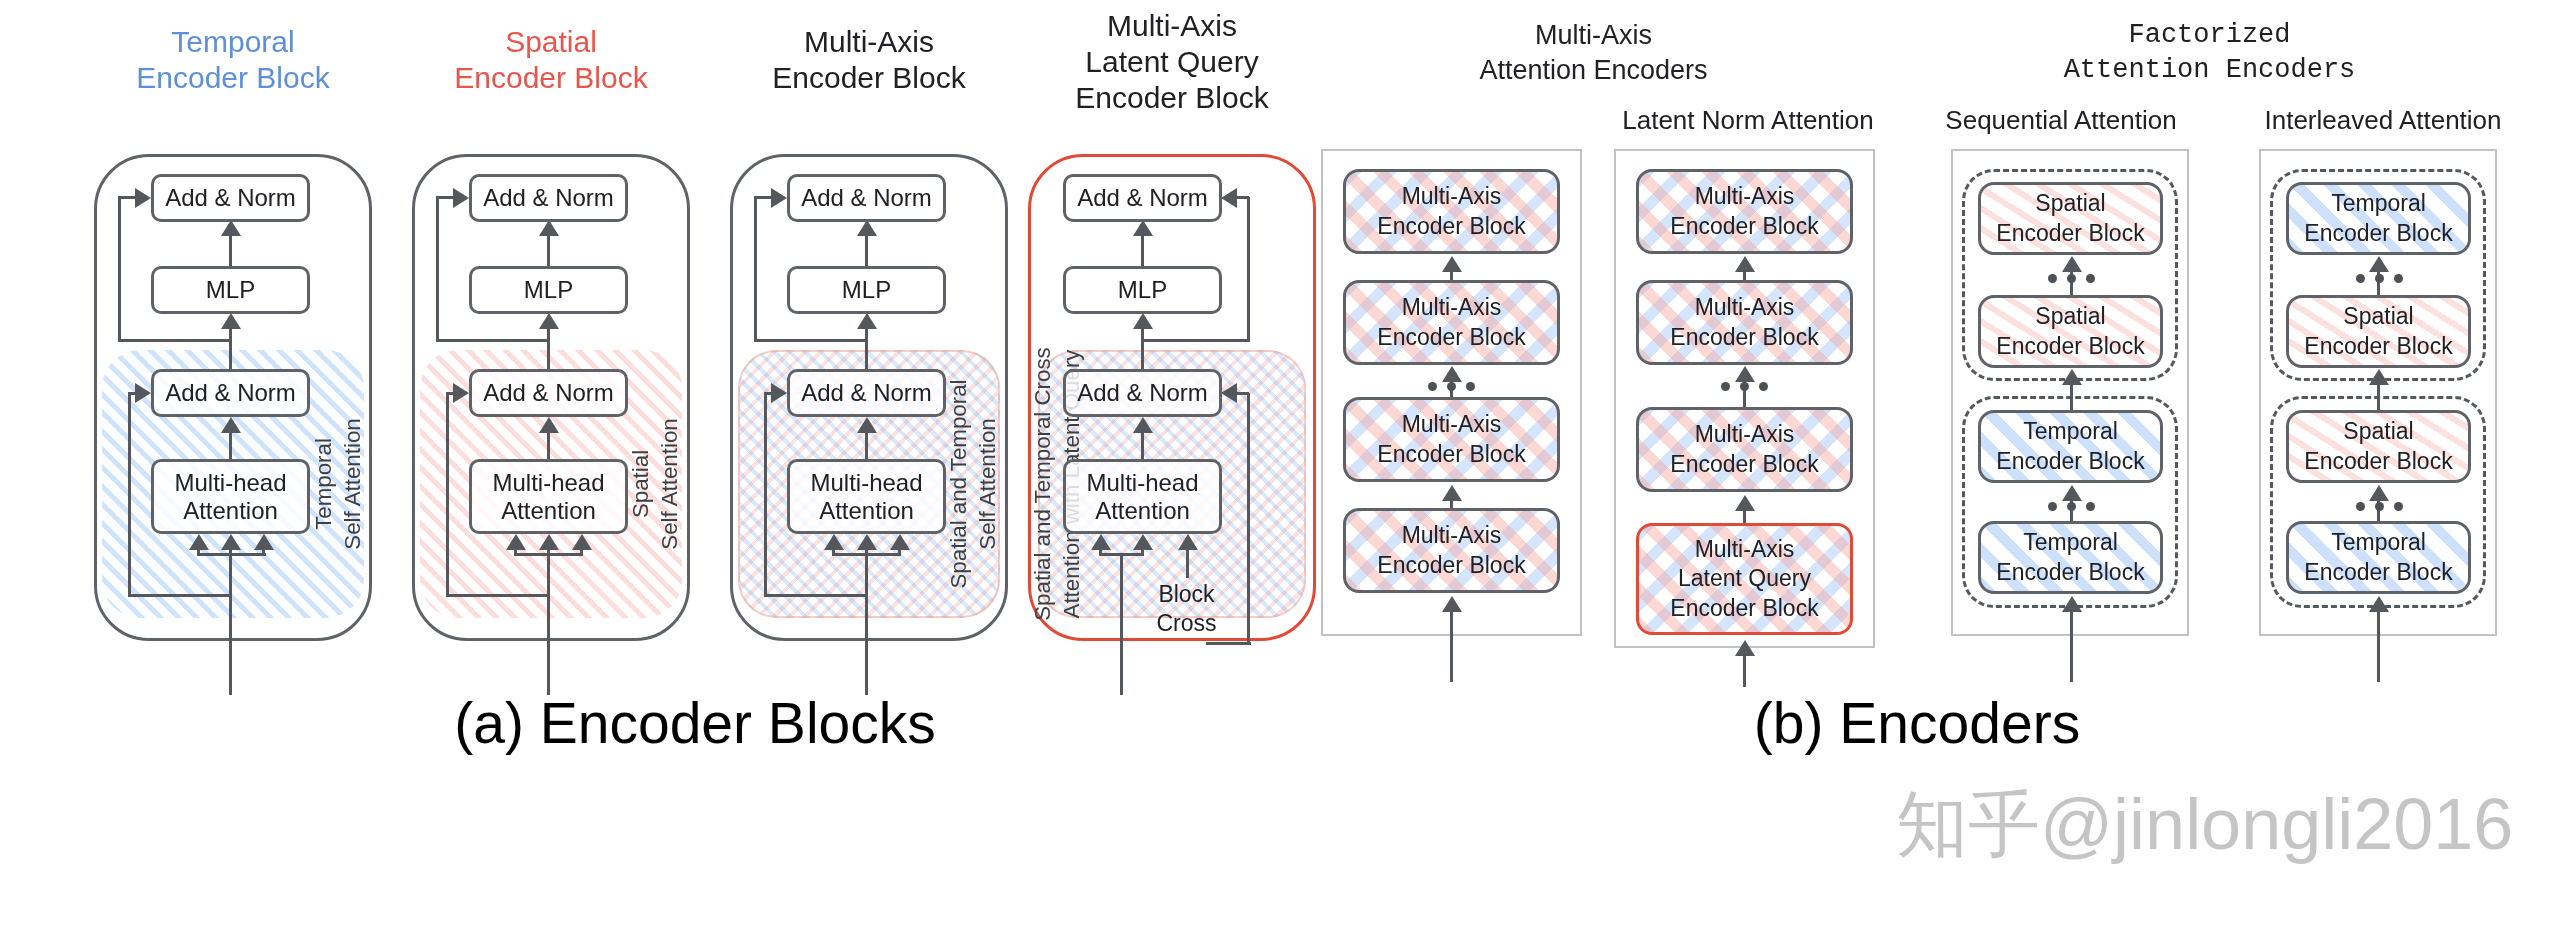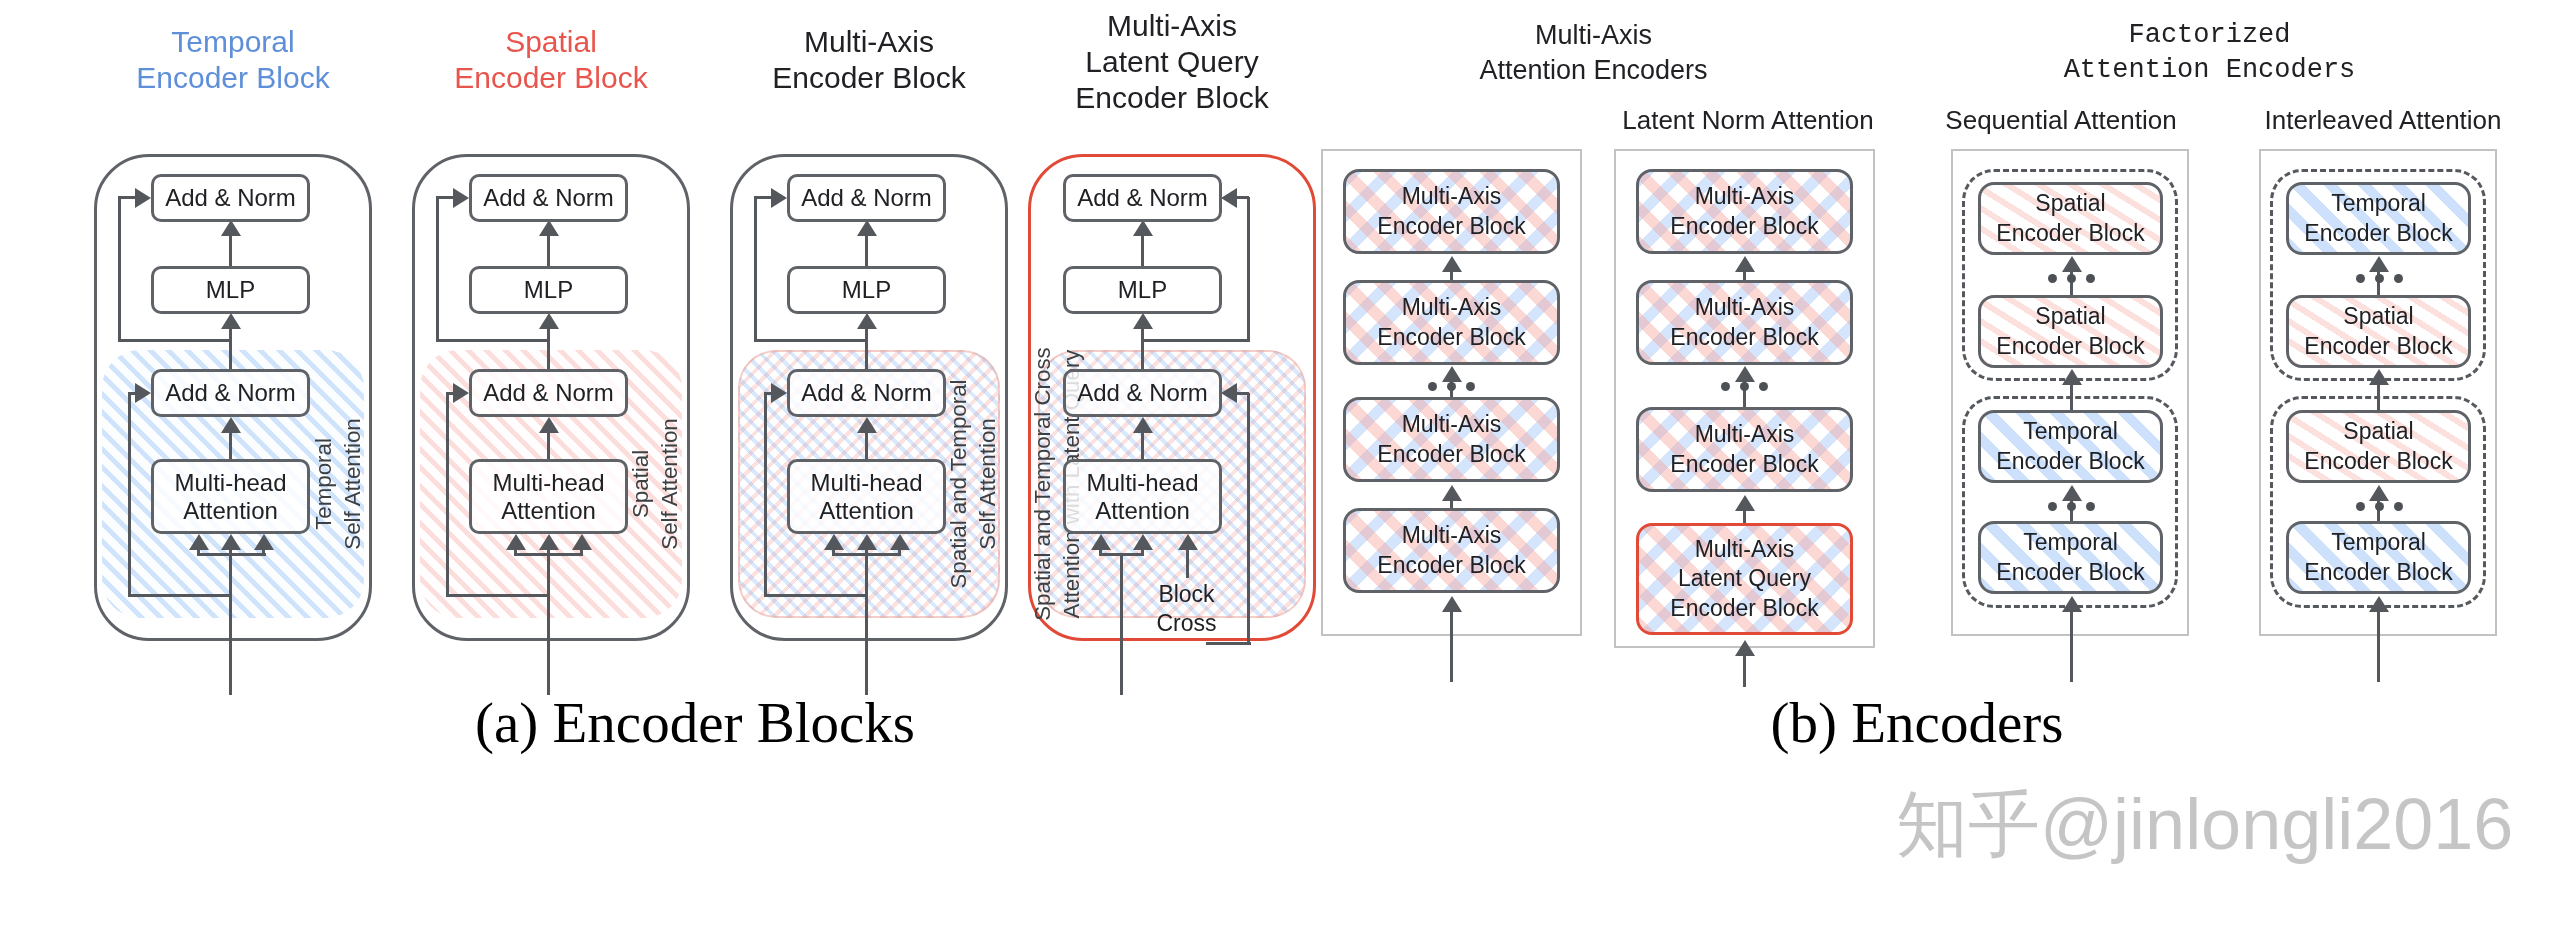--- a/index.html
+++ b/index.html
@@ -47,21 +47,21 @@
         text-align:center; font-size:23px; color:#202124; line-height:1.27; }
   .sb.ma { background:repeating-linear-gradient(45deg,  rgba(247,162,154,0.42) 0 11px, rgba(255,255,255,0) 11px 25px),
                       repeating-linear-gradient(135deg, rgba(152,192,248,0.42) 0 11px, rgba(255,255,255,0) 11px 25px), #ffffff; }
   .sb.ma.redb { border-color:#e04a36; }
   .sb.tp { background:repeating-linear-gradient(45deg, rgba(152,192,248,0.48) 0 10px, rgba(255,255,255,0) 10px 24px), #ffffff; }
   .sb.sp { background:repeating-linear-gradient(32deg, rgba(245,165,156,0.34) 0 6px, rgba(255,255,255,0) 6px 17px), #ffffff; }
   .dots { position:absolute; display:flex; gap:10px; }
   .dots i { width:9px; height:9px; border-radius:50%; background:#4d5156; }
 
   
-  .serif { font-family:Liberation Serif, serif; color:#000000; }
+  .serif { font-family:Liberation Sans, sans-serif; color:#000000; }
   .scap  { position:absolute; font-size:57px; text-align:center; }
   .cap   { position:absolute; font-size:56px; white-space:nowrap; }
   .wm    { position:absolute; font-size:72px; color:#9f9f9f; opacity:0.6; white-space:nowrap; z-index:10;margin-left:31px; }
 </style>
 </head>
 <body>
 
 <div class="stage">
 
   <div class="title c-blue" style="left:74px;top:24px;width:318px;">

